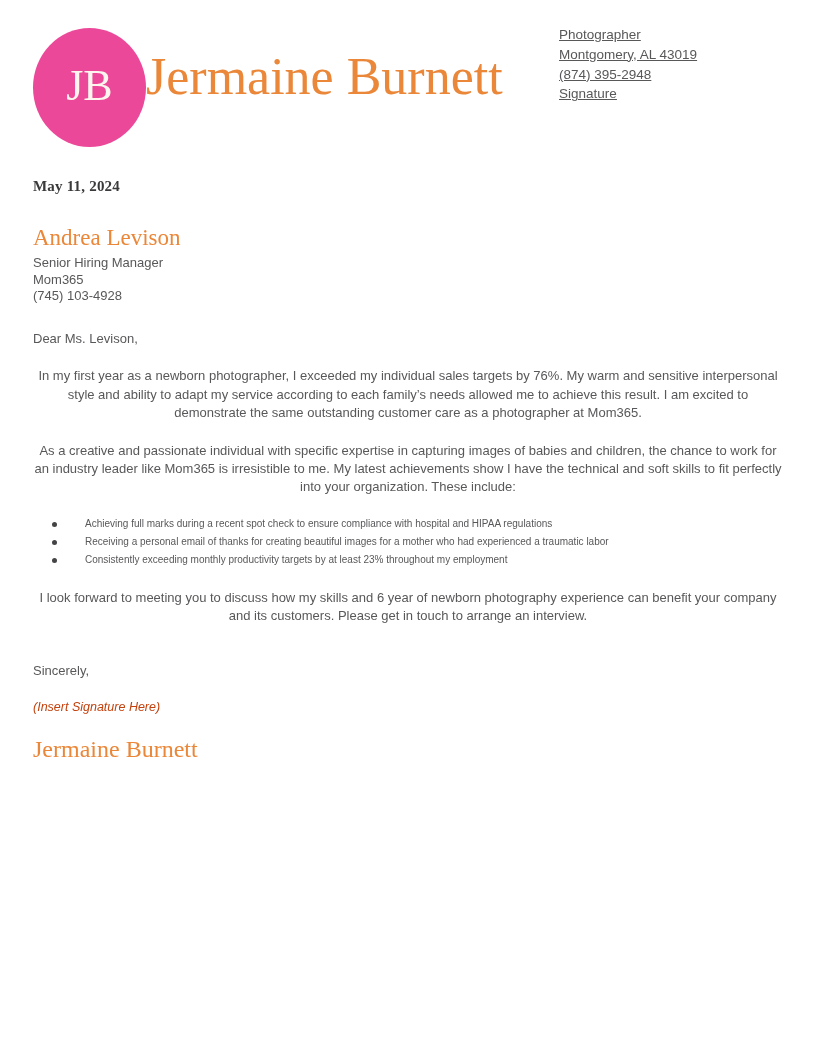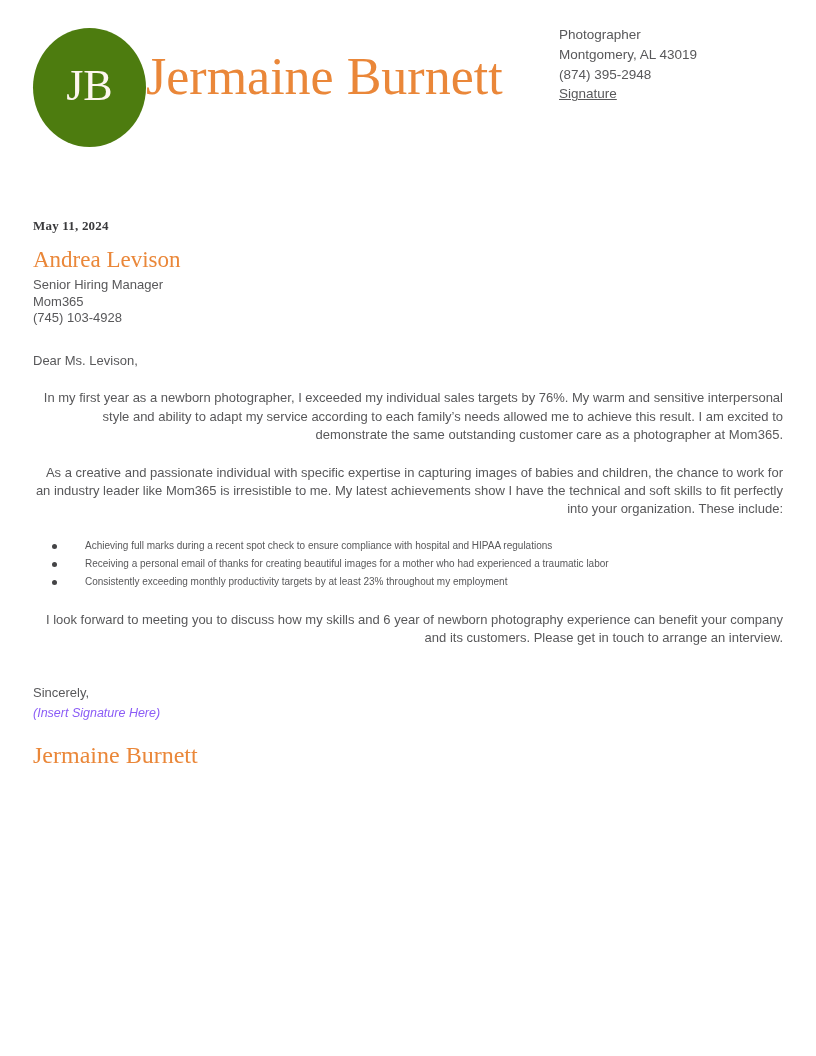--- a/index.html
+++ b/index.html
@@ -29,21 +29,21 @@
     position: relative;
     height: 150px;
   }
   .logo-circle {
     position: absolute;
     left: 0px;
     top: 28px;
     width: 113px;
     height: 119px;
     border-radius: 50%;
-    background: #4d7c0f;
+    background: #ec4899;
     display: flex;
     align-items: center;
     justify-content: center;
   }
   .logo-monogram {
     font-family: "Liberation Serif", serif;
     font-size: 44px;
     color: #fdf6ef;
     letter-spacing: 0px;
     line-height: 1;
@@ -61,42 +61,42 @@
   }
   .contact-block {
     position: absolute;
     right: 24px;
     top: 25px;
     width: 200px;
     font-size: 13.5px;
     line-height: 19.8px;
     color: #58585a;
   }
-  .contact-line { white-space: nowrap; }
+  .contact-line { white-space: nowrap; text-decoration: underline; }
   .contact-link {
     text-decoration: underline;
     color: #58585a;
     cursor: pointer;
   }
 
   
   .letter {
     position: relative;
     padding: 0 0 0 0;
   }
   .date {
     font-family: "Liberation Serif", serif;
     font-weight: bold;
-    font-size: 13px;
+    font-size: 15px;
     color: #3a3a3c;
-    margin-top: 68px;
+    margin-top: 28px;
     letter-spacing: 0.2px;
   }
   .recipient {
-    margin-top: 13px;
+    margin-top: 30px;
   }
   .recipient-name {
     font-family: "Liberation Serif", serif;
     font-size: 23px;
     color: #ea8739;
     line-height: 1.15;
     margin-bottom: 4px;
   }
   .recipient-line {
     font-size: 13px;
@@ -107,21 +107,21 @@
     margin-top: 26px;
     font-size: 13px;
     line-height: 17px;
   }
   .para {
     margin-top: 20px;
     font-size: 13px;
     line-height: 18.2px;
     color: #58585a;
     max-width: 752px;
-    text-align: right;
+    text-align: center;
   }
   ul.bullets {
     margin: 18px 0 0 0;
     padding: 0;
     list-style: none;
   }
   ul.bullets li {
     position: relative;
     padding-left: 52px;
     font-size: 10px;
@@ -138,24 +138,24 @@
     height: 5px;
     border-radius: 50%;
     background: #444446;
   }
   .closing {
     margin-top: 36px;
     font-size: 13px;
     line-height: 18.2px;
   }
   .signature-placeholder {
-    margin-top: 4px;
+    margin-top: 20px;
     font-size: 12.5px;
     font-style: italic;
-    color: #8b5cf6;
+    color: #c2410c;
   }
   .signature-name {
     margin-top: 22px;
     font-family: "Liberation Serif", serif;
     font-size: 24px;
     color: #ea8739;
     line-height: 1.15;
   }
 </style>
 </head>

